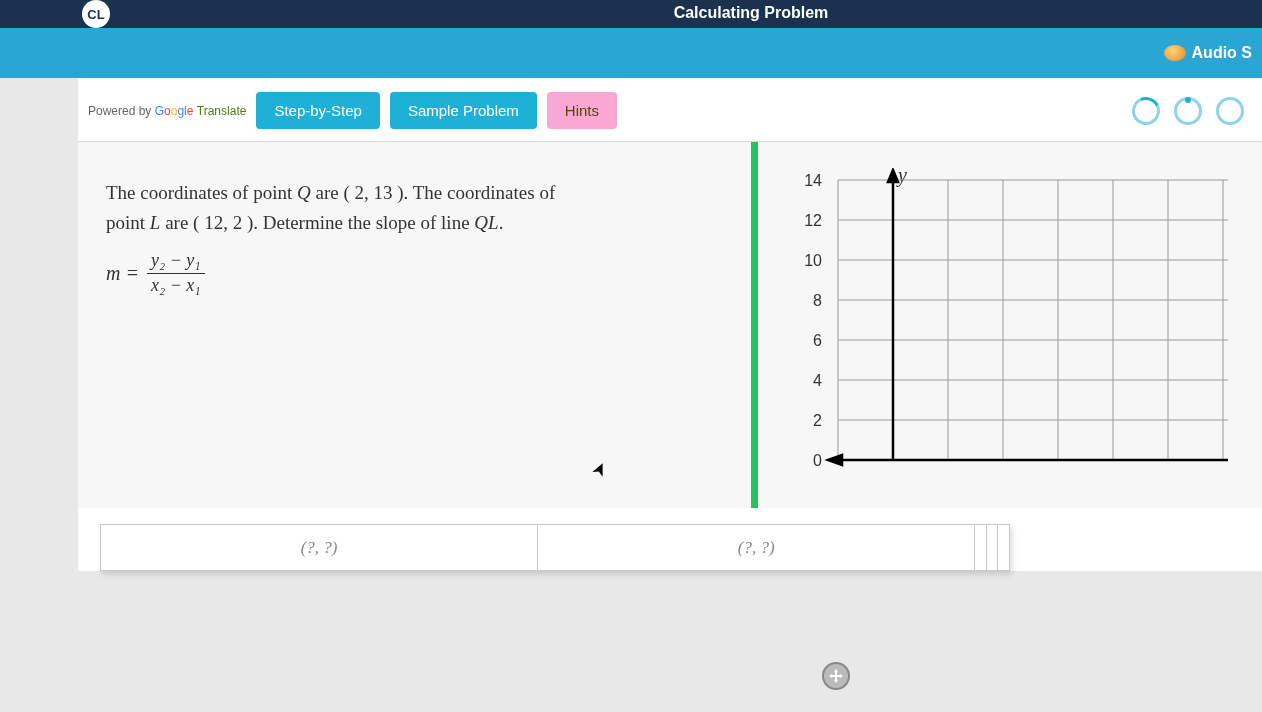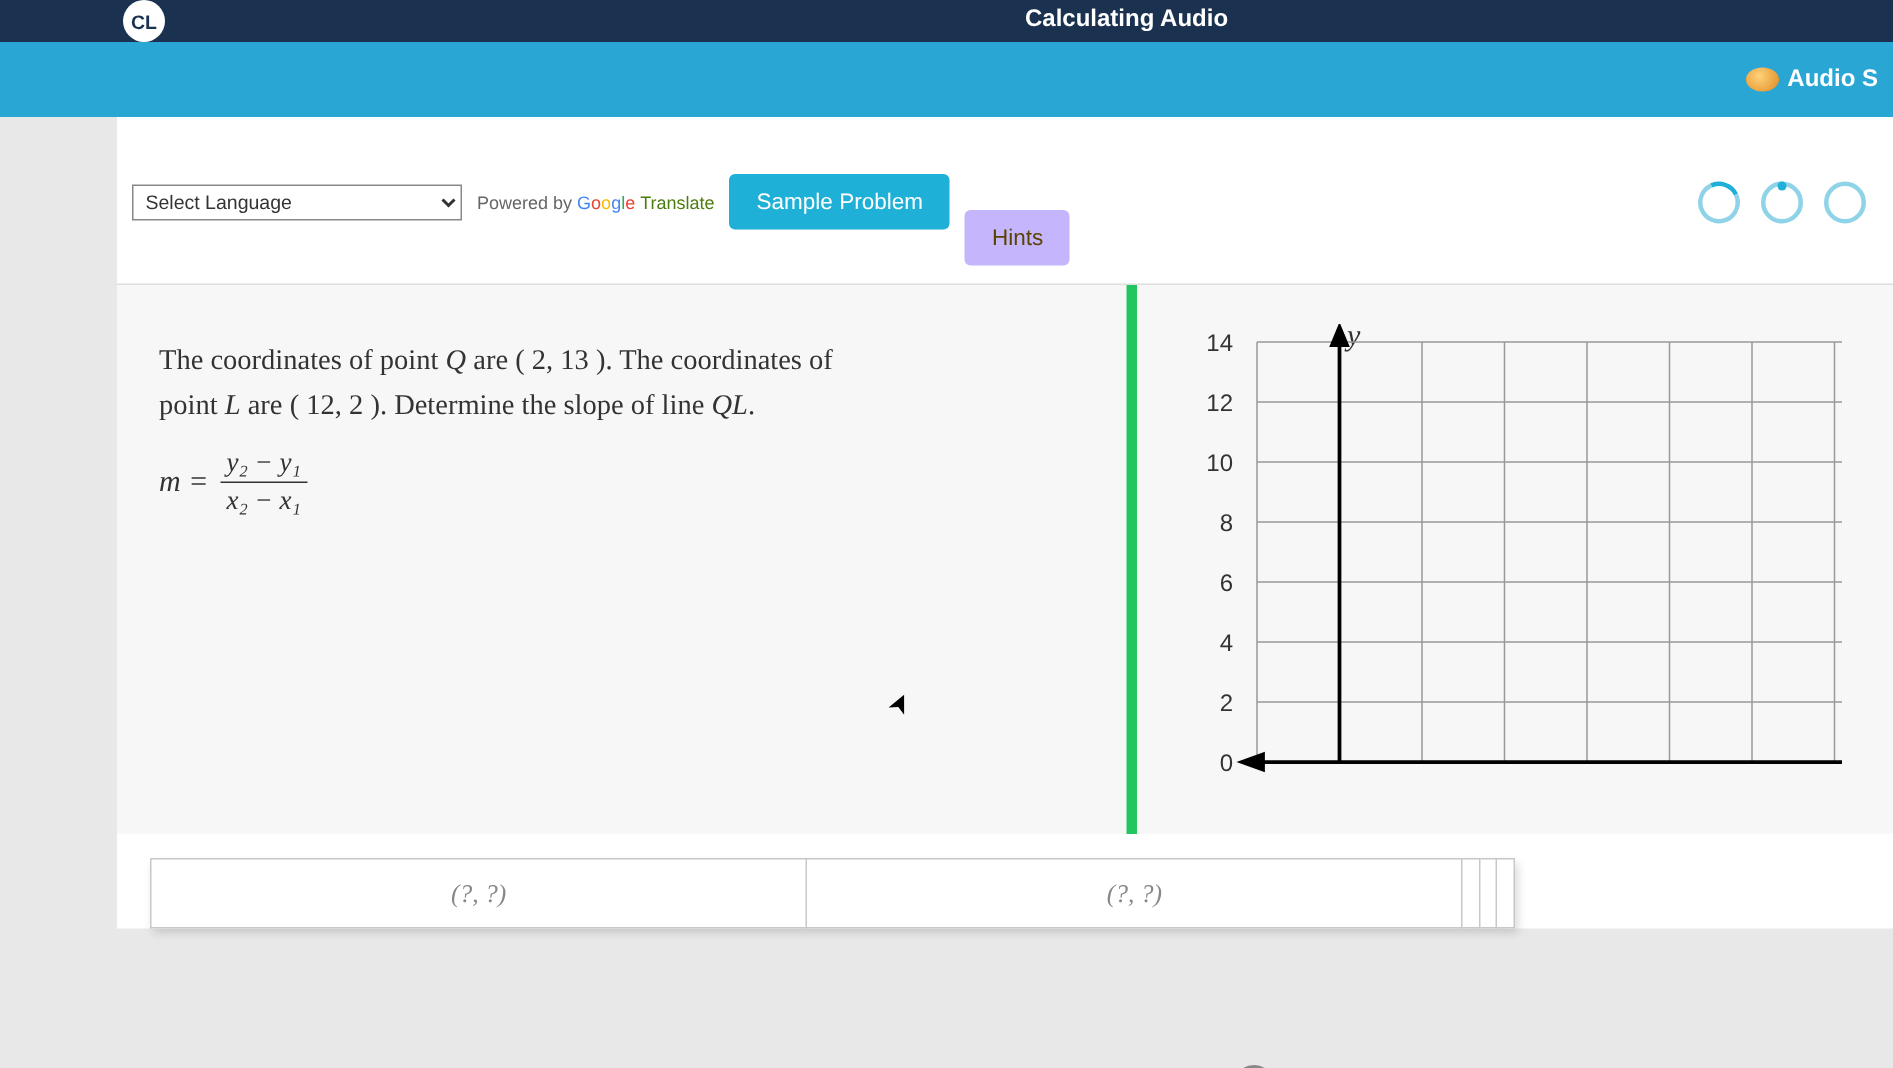--- a/index.html
+++ b/index.html
@@ -90,21 +90,21 @@
 .translate-word { font-weight: 500; color: #4d7c0f; }
 .btn {
   border: none;
   padding: 10px 18px;
   font-size: 15px;
   border-radius: 4px;
   cursor: pointer;
   color: #fff;
 }
 .btn-cyan { background: #1fb0d8; }
-.btn-yellow { background: #c4b5fd; color: #5a4200; margin-top: 48px; }
+.btn-yellow { background: #f9a8d4; color: #5a4200; }
 .progress-circles {
   margin-left: auto;
   margin-right: 8px;
   display: flex;
   gap: 14px;
   align-items: center;
 }
 .circ {
   width: 28px; height: 28px; border-radius: 50%;
   border: 3px solid #8fd3e8;
@@ -195,38 +195,36 @@
   color: #000;
   pointer-events: none;
   z-index: 10;
 }
 </style>
 </head>
 <body>
 
 <div class="top-header">
   <div class="logo-circle">CL</div>
-  <div class="app-title">Calculating Audio</div>
+  <div class="app-title">Calculating Problem</div>
 </div>
 
 <div class="blue-bar">
   <div class="orange-dot"></div>
   <span>Audio S</span>
 </div>
 
 <div class="main-wrap">
 
   <div class="toolbar">
-    <select class="language-select">
-      <option>Select Language</option>
-    </select>
     <span class="powered">
       <span>Powered by </span><span class="google-wordmark"><span class="g1">G</span><span class="g2">o</span><span class="g3">o</span><span class="g4">g</span><span class="g5">l</span><span class="g6">e</span></span>
       <span class="translate-word">Translate</span>
     </span>
+    <button class="btn btn-cyan">Step-by-Step</button>
     <button class="btn btn-cyan">Sample Problem</button>
     <button class="btn btn-yellow">Hints</button>
     <div class="progress-circles">
       <div class="circ partial"></div>
       <div class="circ tiny"></div>
       <div class="circ"></div>
     </div>
   </div>
 
   <div class="content">

